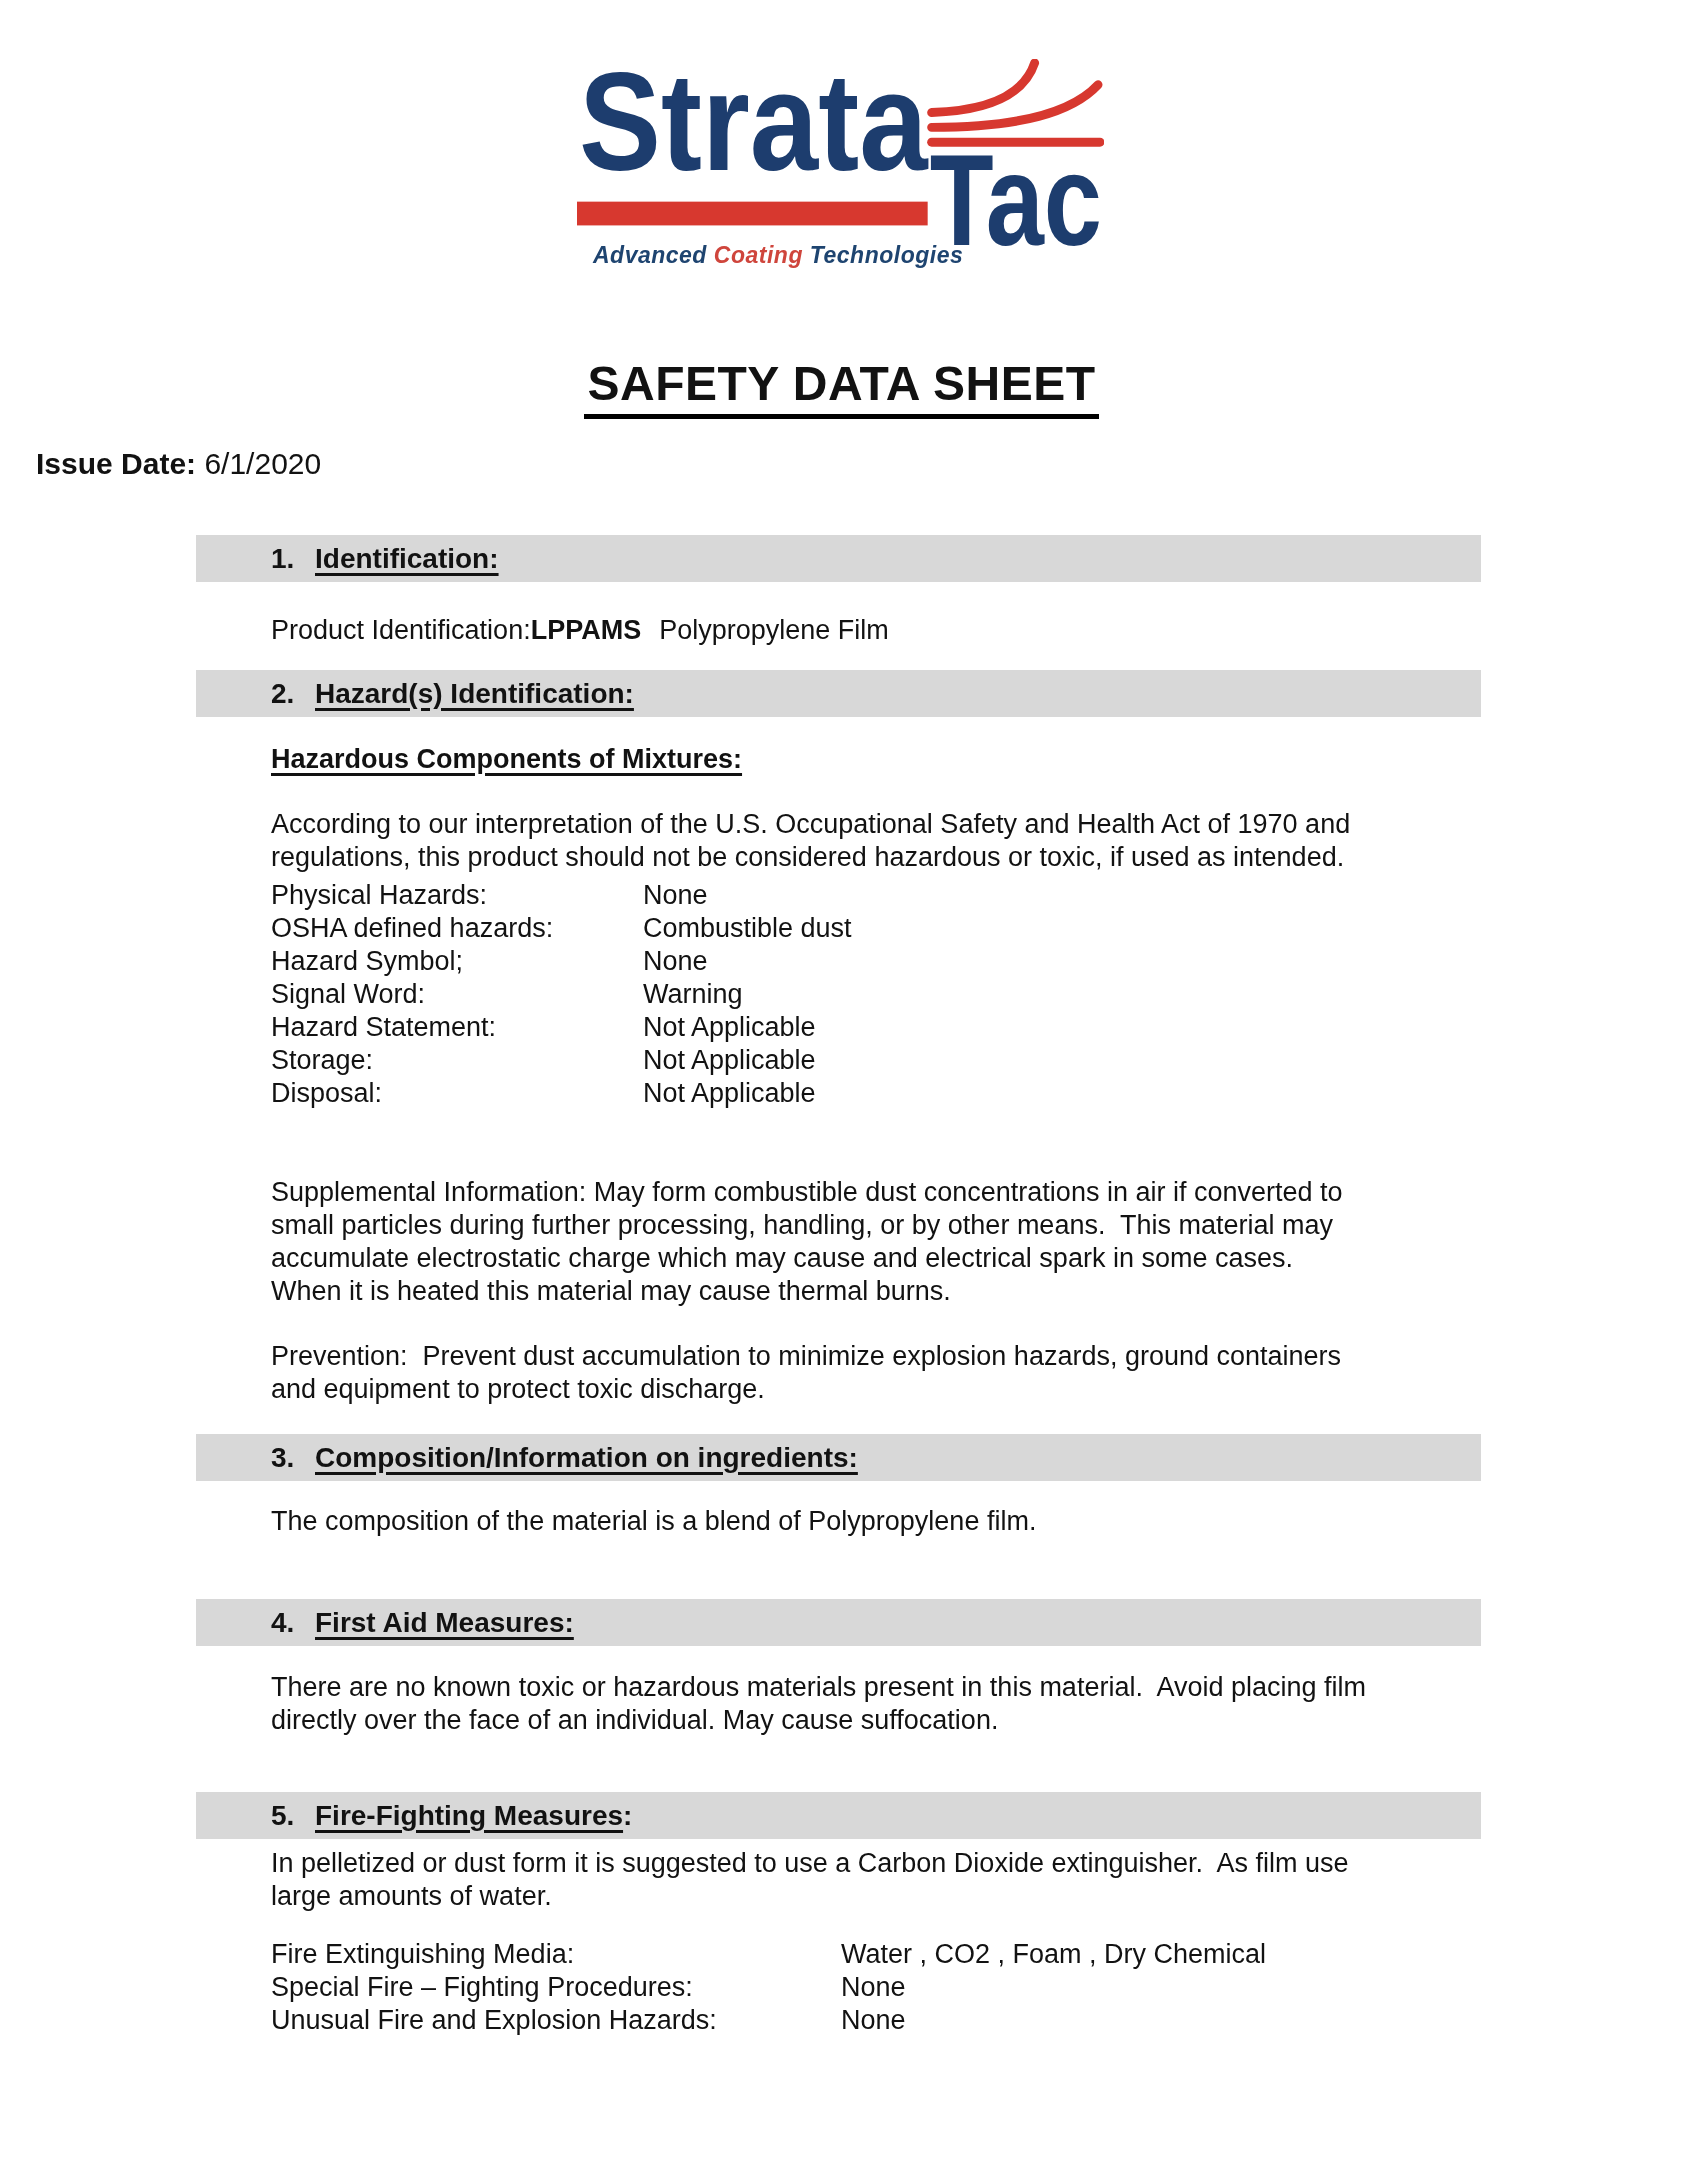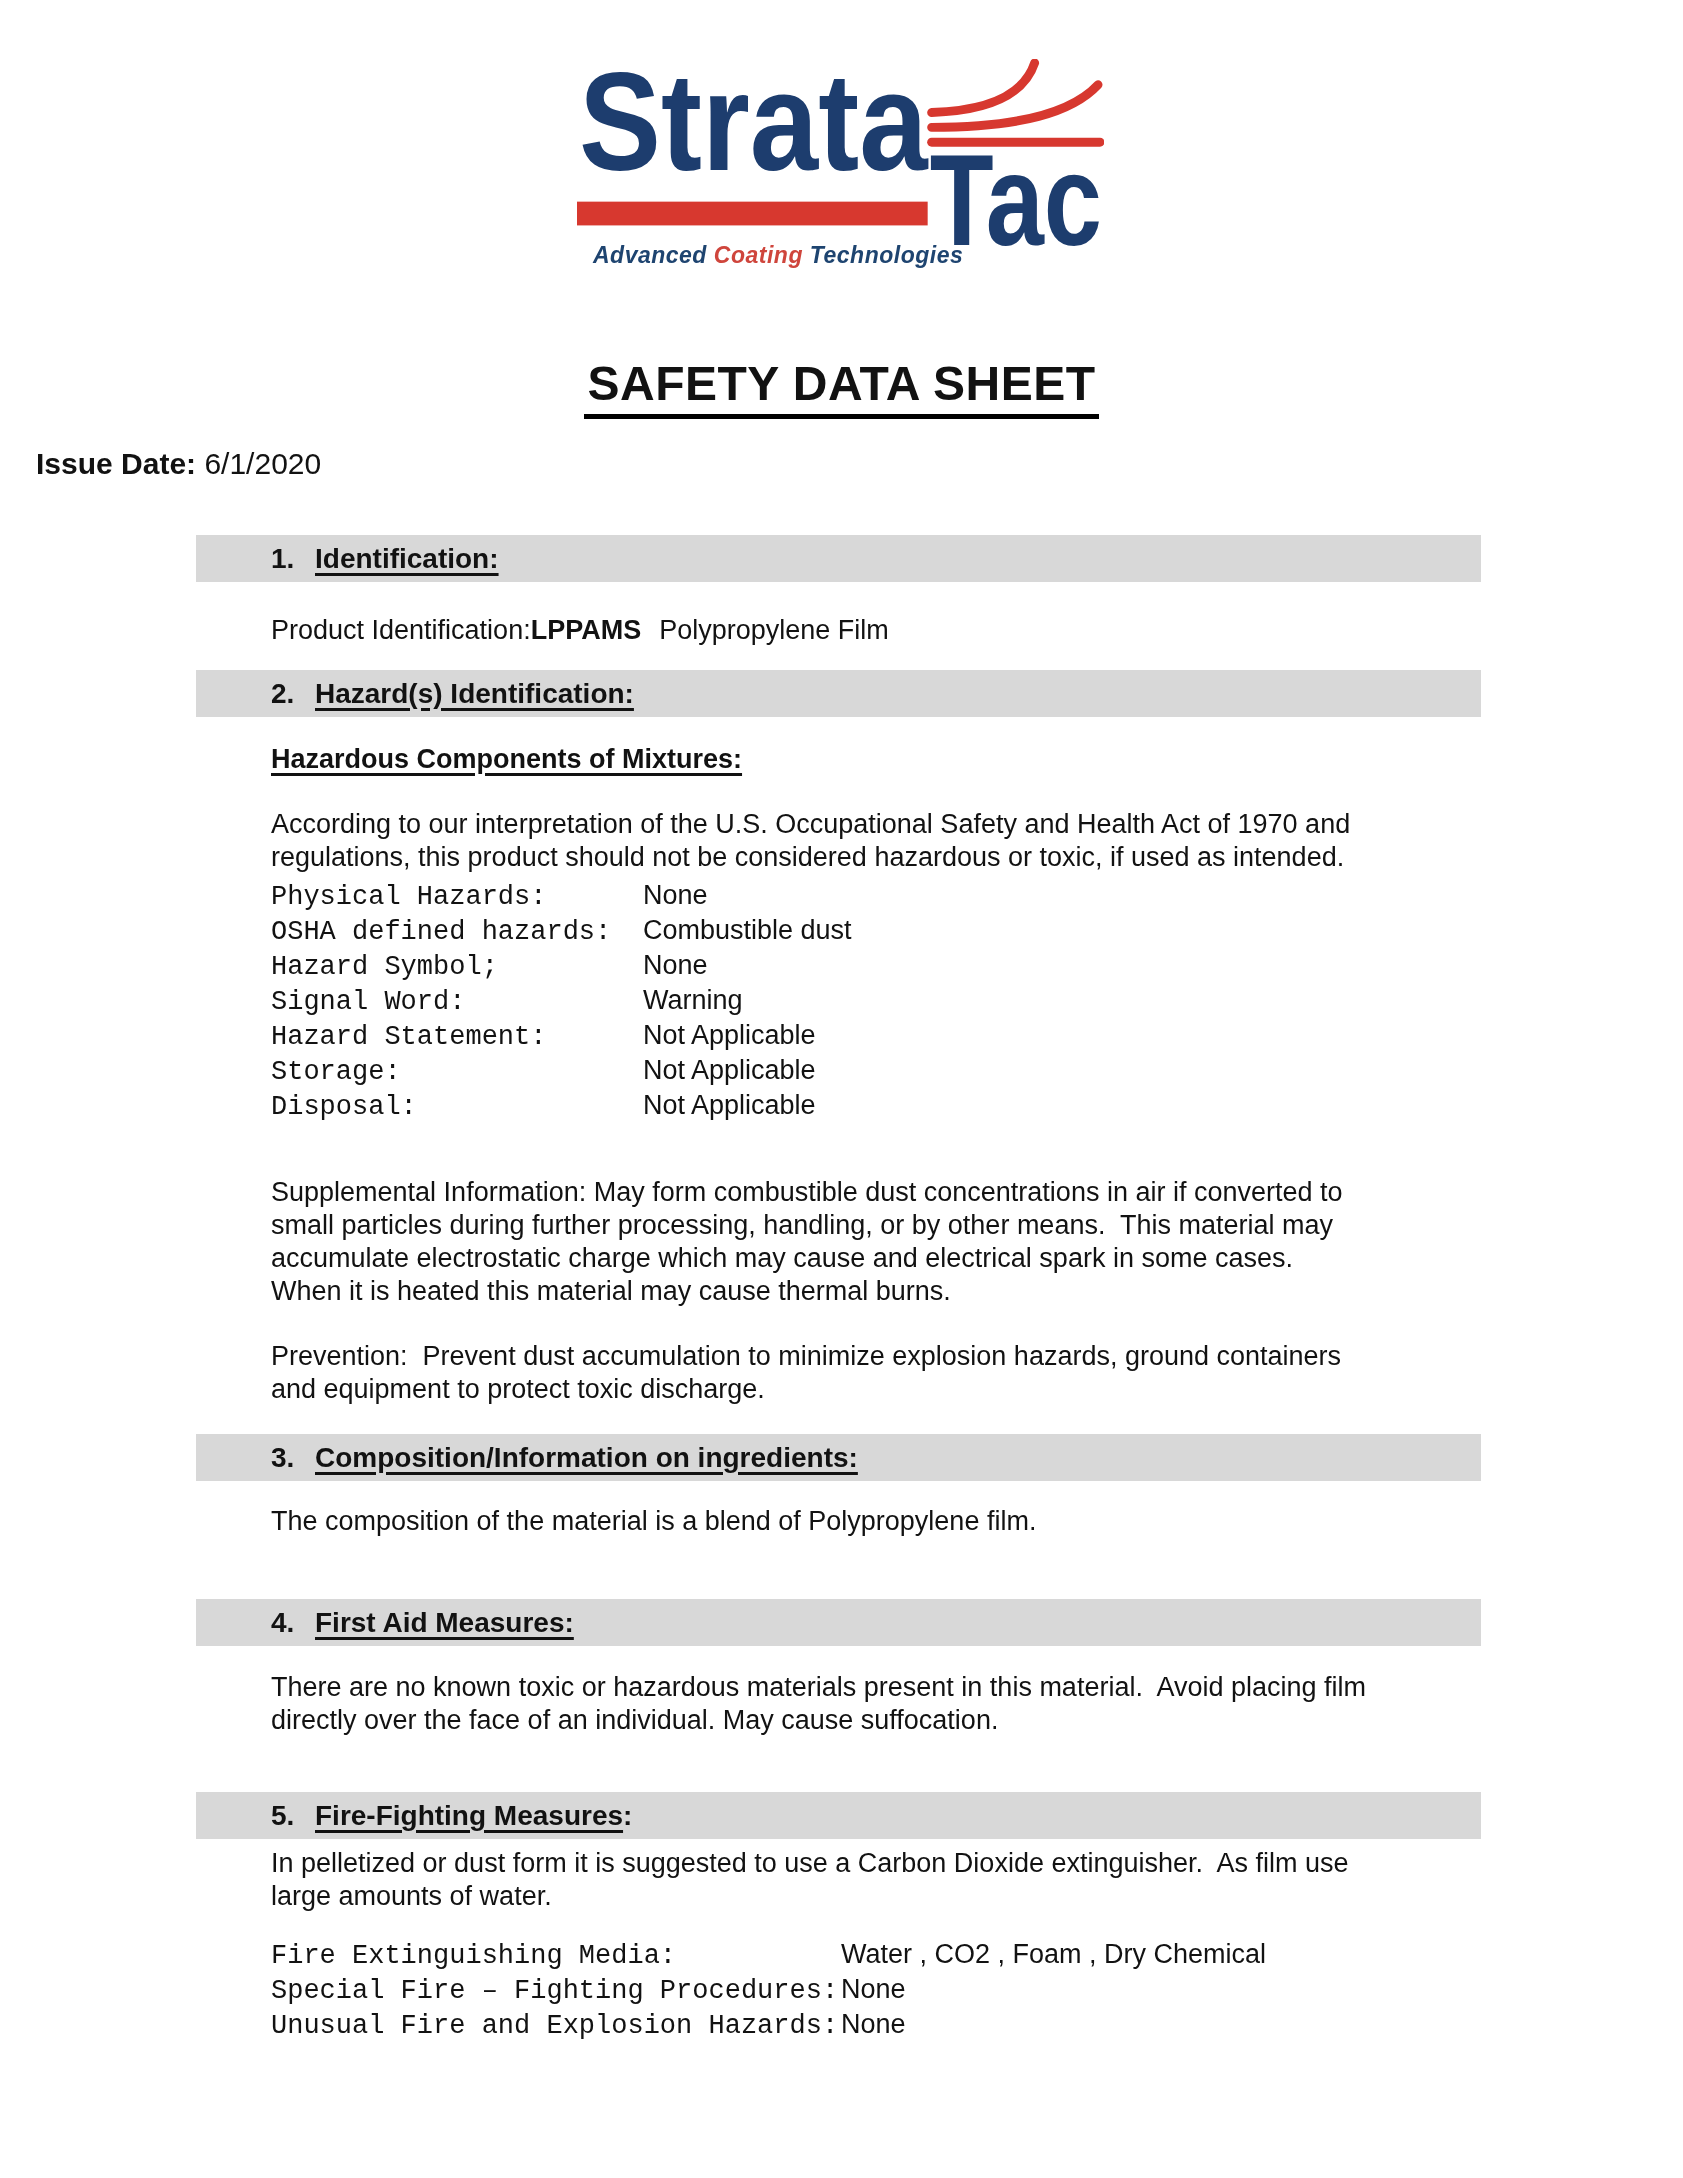--- a/index.html
+++ b/index.html
@@ -71,21 +71,21 @@
     left: 271px;
     font-size: 27px;
     font-weight: bold;
     text-decoration: underline;
     text-decoration-thickness: 3px;
     text-underline-offset: 5px;
     white-space: nowrap;
   }
   .kv-table { left: 271px; font-size: 27px; line-height: 33px; }
   .kv-row { white-space: nowrap; }
-  .kv-label { display: inline-block; font-family: Liberation Mono, monospace; }
+  .kv-label { display: inline-block; }
   .hazard-table .kv-label { width: 372px; }
   .fire-table .kv-label { width: 570px; }
 
   .prod-line { left: 271px; font-size: 27px; line-height: 33px; white-space: nowrap; }
   .prod-code { font-weight: bold; }
   .prod-name { margin-left: 18px; }
 </style>
 </head>
 <body>
 

